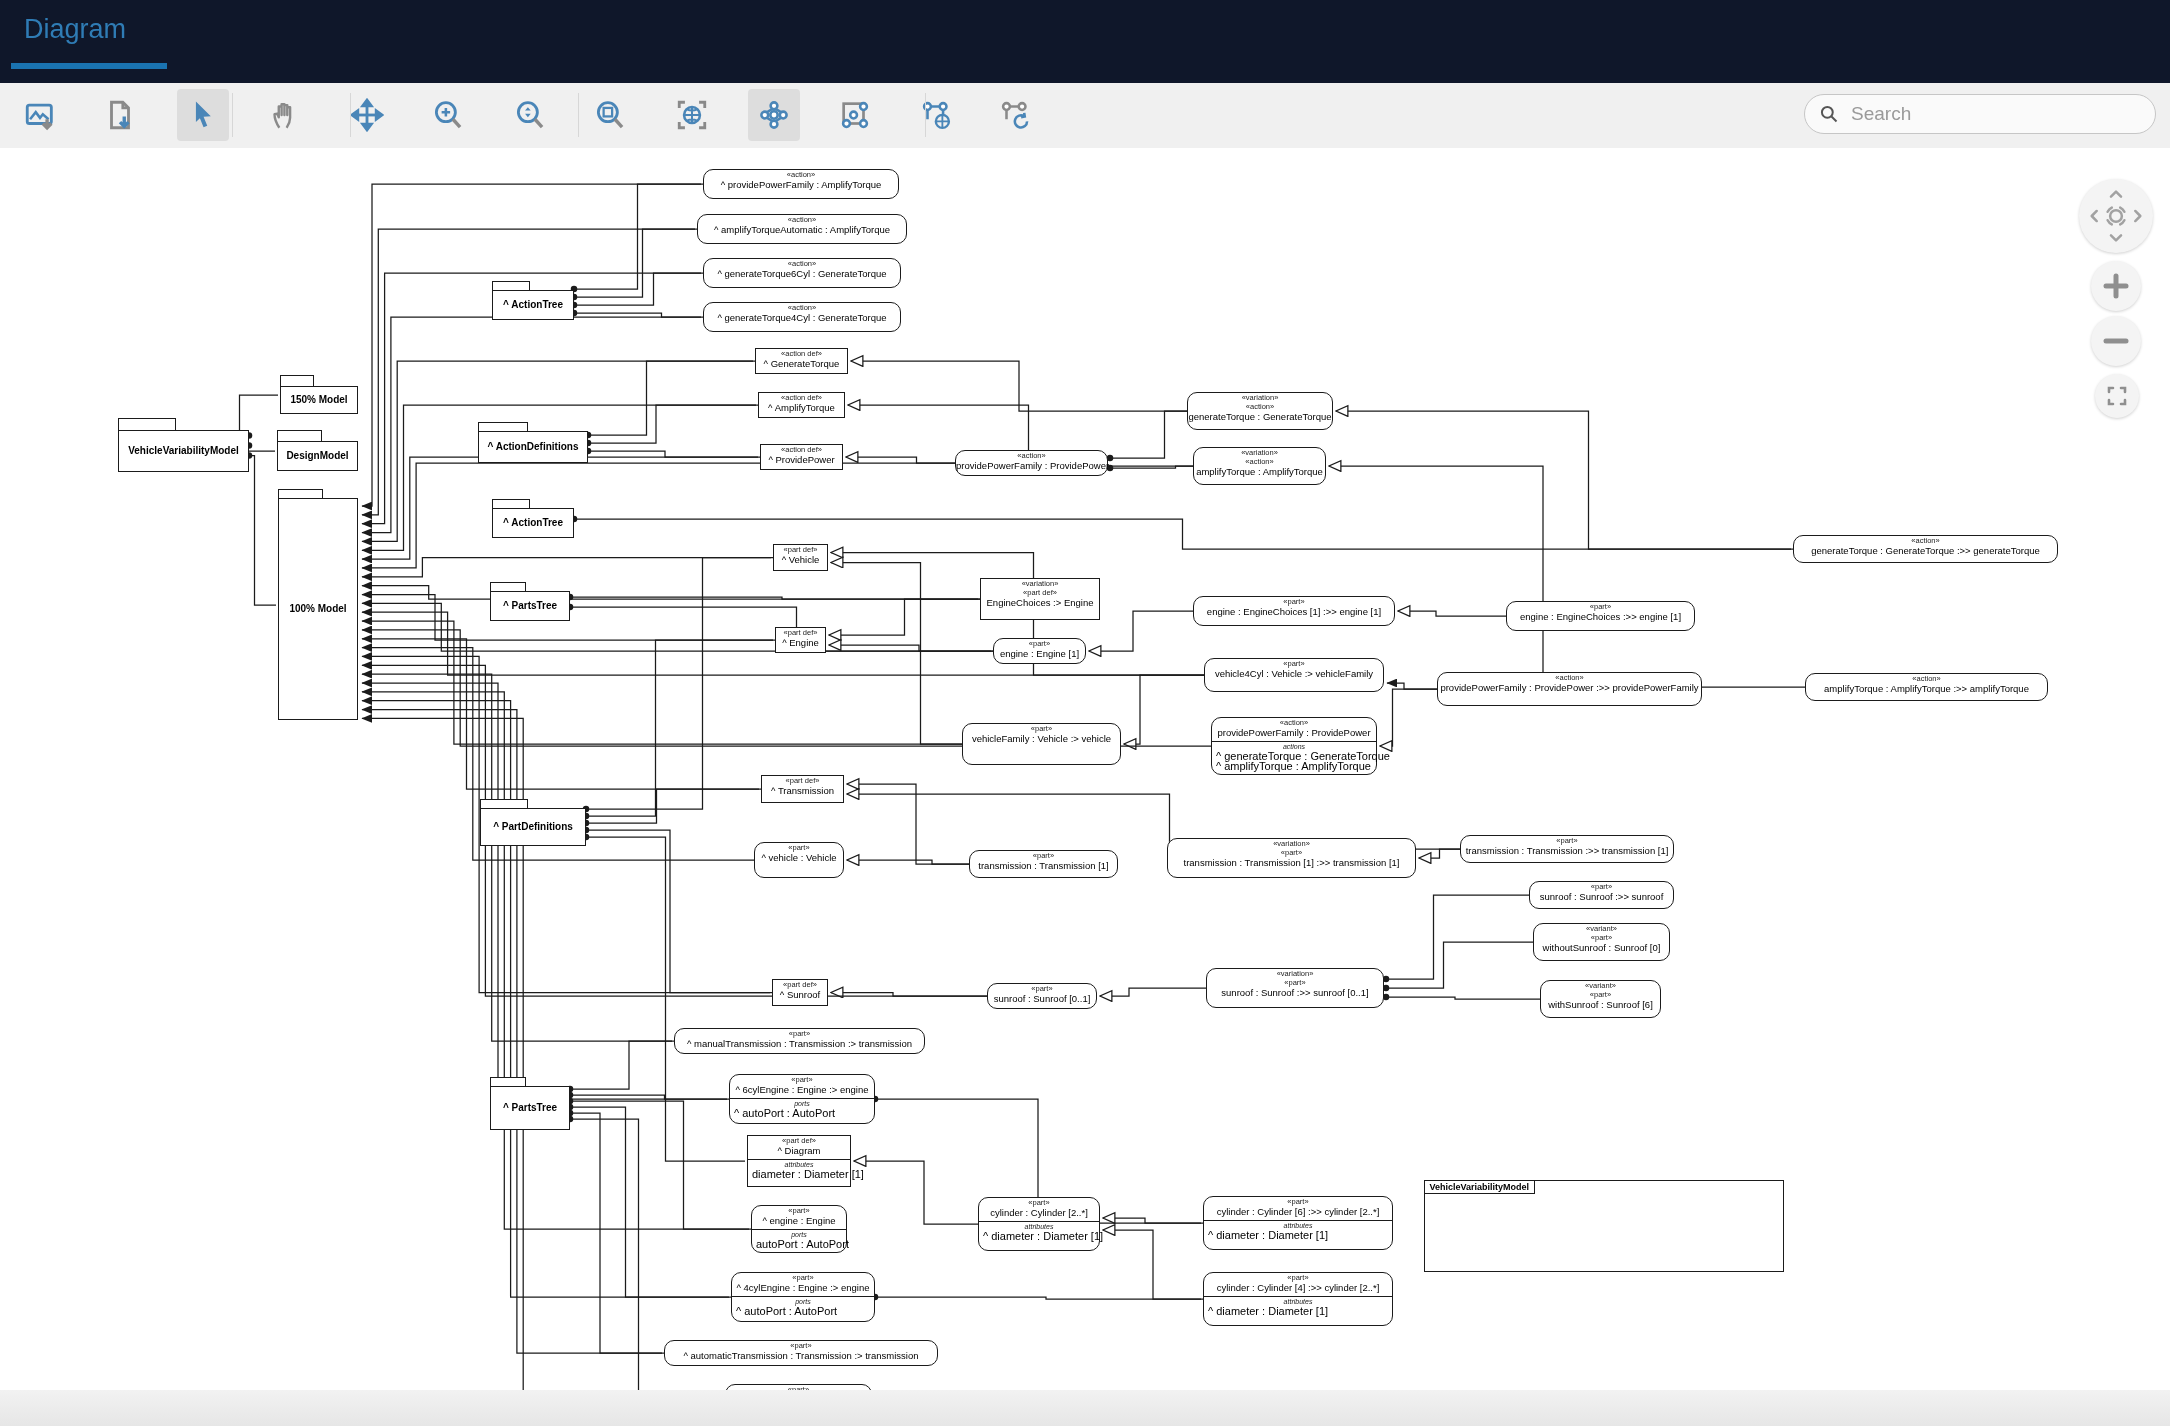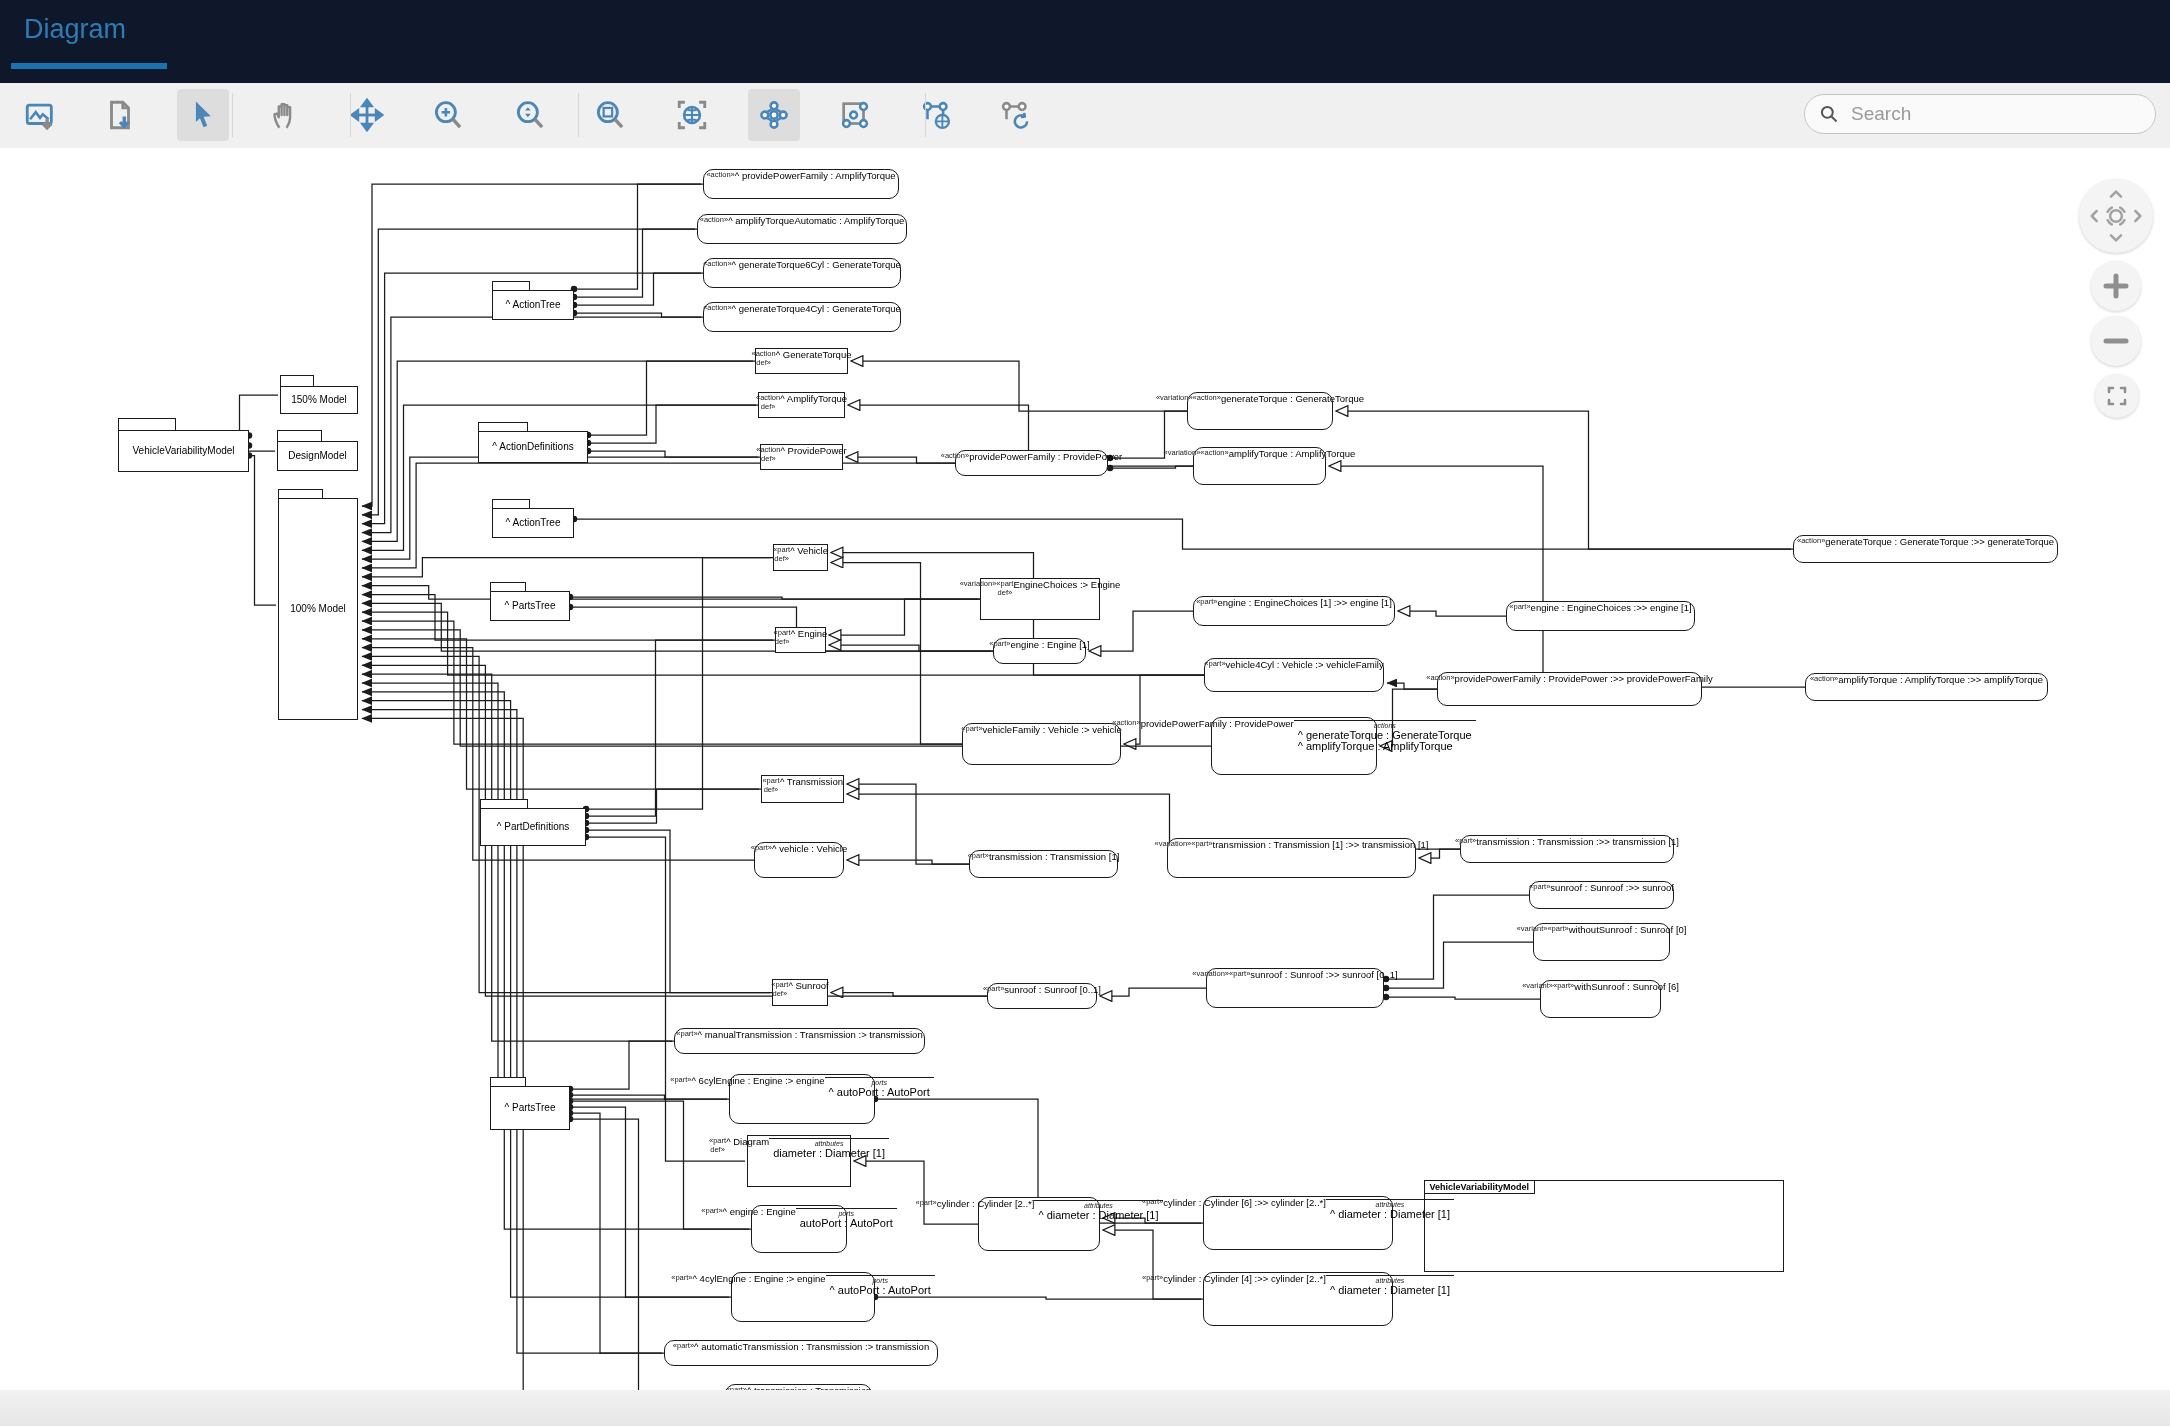--- a/index.html
+++ b/index.html
@@ -25,32 +25,32 @@
                 color:#666;width:100%;font-family:"Liberation Sans",sans-serif}
   .search input::placeholder{color:#9a9a9a}
 
   
   .navbtn{position:absolute;border-radius:50%;background:#f4f4f4;box-shadow:0 1px 3px rgba(0,0,0,.18);
           display:flex;align-items:center;justify-content:center;cursor:pointer;border:none;z-index:7}
 
   
   #edges{position:absolute;left:0;top:0;z-index:1}
   .node{position:absolute;background:#fff;border:1.4px solid #1b1b1b;box-sizing:border-box;
-        z-index:2;display:flex;justify-content:center;cursor:pointer}
+        z-index:2;display:flex;flex-direction:column;cursor:pointer}
   .node.round{border-radius:10px}
   .node .stereo{font-size:7.5px;color:#222;text-align:center;line-height:9px}
   .node .nname{font-size:9.5px;color:#000;text-align:center;line-height:11.5px;white-space:nowrap}
   .node .comp{border-top:1.2px solid #1b1b1b;margin-top:2px;padding:1px 4px 2px}
   .node .comp .clabel{font-size:7px;font-style:italic;text-align:center;line-height:8px;color:#222}
   .node .comp .citem{font-size:11px;text-align:left;line-height:10.5px;white-space:nowrap}
   .pkg{position:absolute;z-index:2;cursor:pointer}
   .pkg .ptab{position:absolute;left:0;top:0;background:#fff;border:1.5px solid #1b1b1b;box-sizing:border-box}
   .pkg .pbody{position:absolute;left:0;background:#fff;border:1.5px solid #1b1b1b;box-sizing:border-box;
               display:flex;align-items:center;justify-content:center}
-  .pkg .plabel{font-weight:normal;font-size:10px;white-space:nowrap}
+  .pkg .plabel{font-weight:bold;font-size:10px;white-space:nowrap}
   .frame{position:absolute;border:1.5px solid #1b1b1b;background:#fff;z-index:2;box-sizing:border-box}
   .frame .flabel{position:absolute;left:-1.5px;top:-1.5px;border:1.5px solid #1b1b1b;background:#fff;
                  font-weight:bold;font-size:9px;padding:1px 5px;white-space:nowrap}
   .bottom-strip{position:absolute;left:0;bottom:0;width:100%;height:36px;z-index:5;
                 background:linear-gradient(#f2f2f2,#e6e6e6)}
 </style>
 </head>
 <body>
 
 <div class="header">

